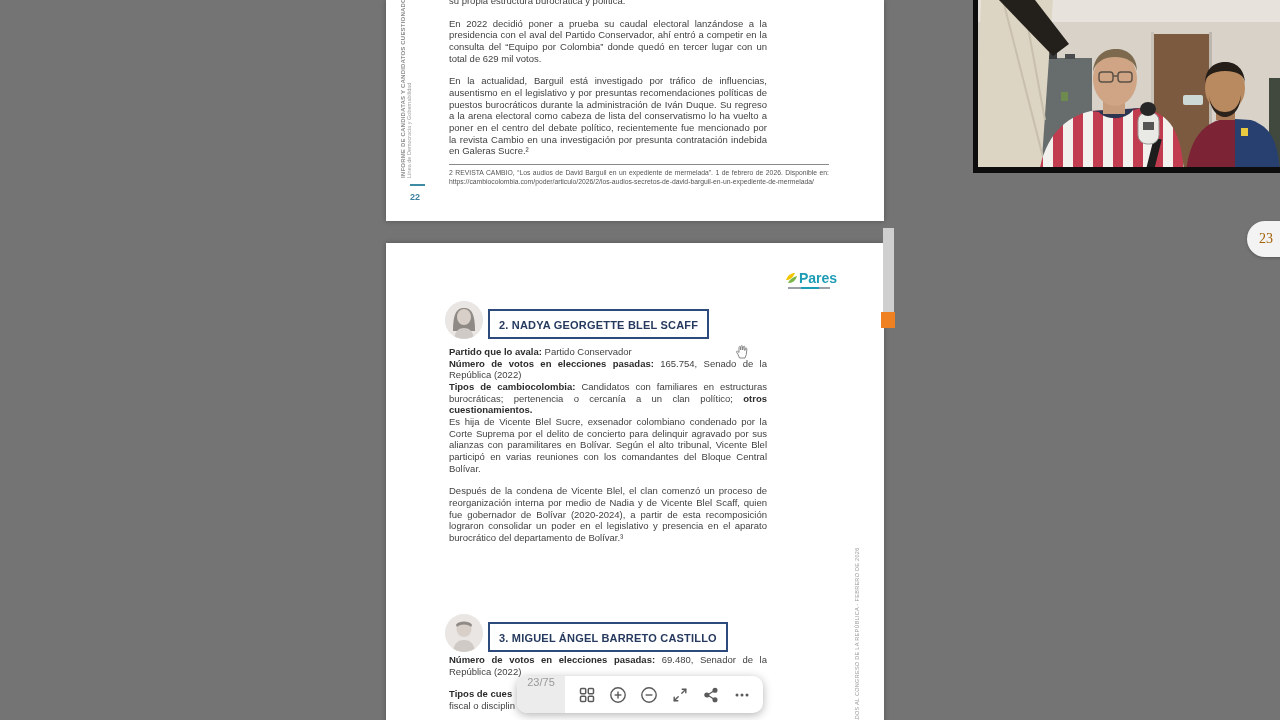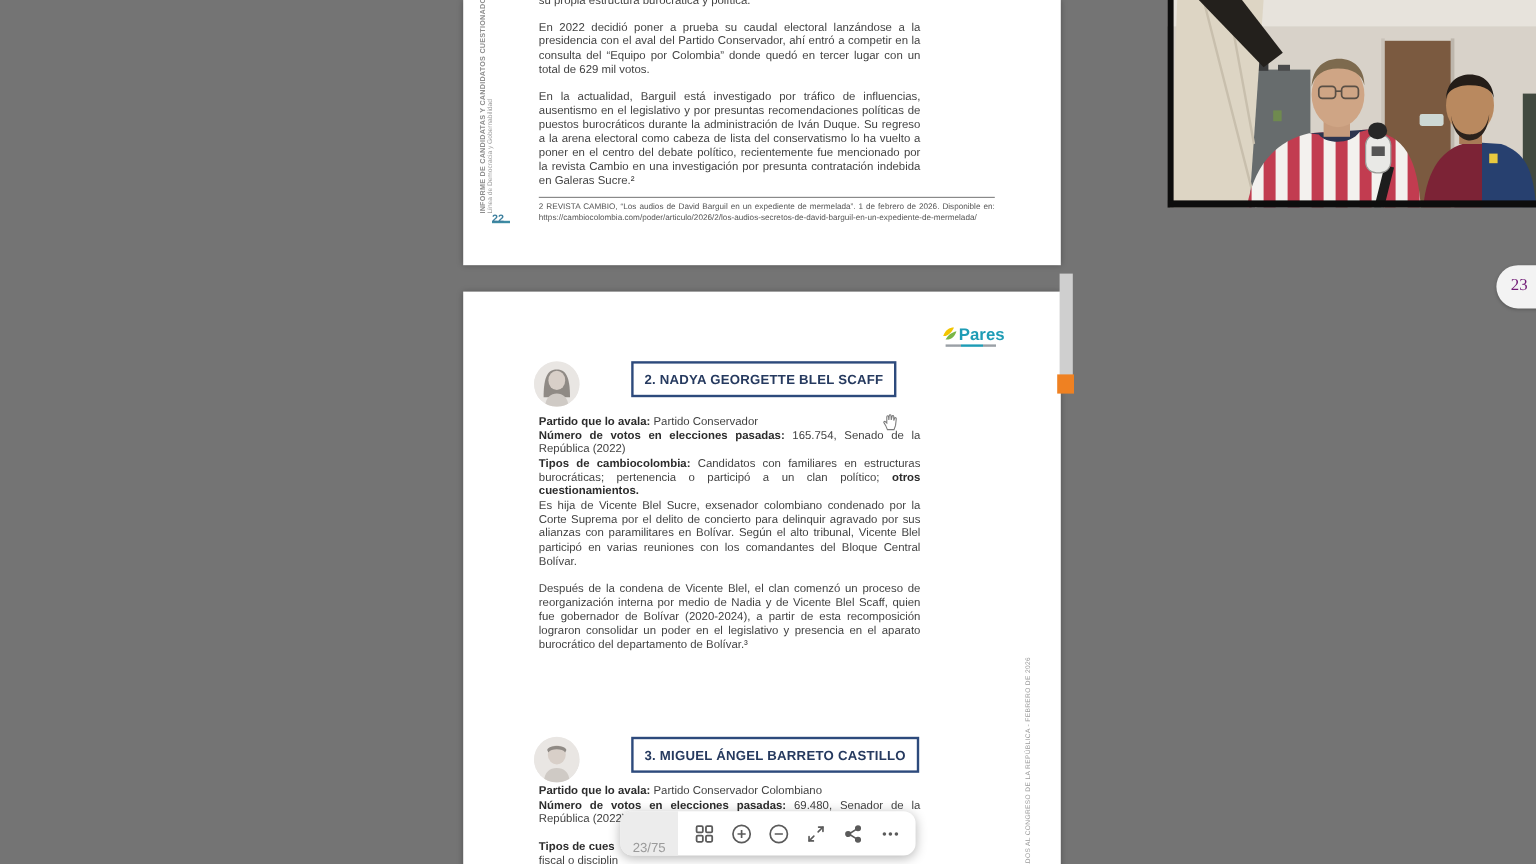--- a/index.html
+++ b/index.html
@@ -15,53 +15,53 @@
   .p22-content{position:absolute;left:63px;top:-5px;width:318px;}
   .p22-rule{position:absolute;left:63px;top:164px;width:380px;height:1px;background:#8a8a8a;}
   .p22-footnote{position:absolute;left:63px;top:169px;width:380px;font-size:6.8px;line-height:1.3;
                 color:#555;text-align:justify;}
   
   .v-rot{position:absolute;transform:rotate(-90deg);transform-origin:0 0;white-space:nowrap;}
   .p22-side{left:14px;top:178px;}
   .p22-side-title{font-size:6px;font-weight:bold;color:#8d8d8d;letter-spacing:.2px;}
   .p22-side-sub{font-size:5.5px;color:#9c9c9c;}
   .p22-line{position:absolute;left:24px;top:184px;width:15px;height:2px;background:#3d8ca3;}
-  .p22-num{position:absolute;left:24px;top:177px;font-size:9px;font-weight:bold;color:#3d7f9e;}
+  .p22-num{position:absolute;left:24px;top:192px;font-size:9px;font-weight:bold;color:#3d7f9e;}
   
   .p23-logo{position:absolute;left:398px;top:28px;display:flex;align-items:flex-start;}
   .p23-logo-text{font-size:14px;font-weight:bold;color:#1e9cb5;line-height:1;}
   .p23-tagbar{position:absolute;left:402px;top:44px;width:42px;height:2px;
               background:linear-gradient(90deg,#9aa0a6 0 30%,#1e9cb5 30% 75%,#9aa0a6 75%);}
-  .cand-row{position:absolute;left:59px;display:flex;align-items:flex-start;gap:38px;}
+  .cand-row{position:absolute;left:59px;display:flex;align-items:flex-end;}
   .avatar{width:38px;height:38px;border-radius:50%;overflow:hidden;flex:0 0 38px;
           background:radial-gradient(circle at 50% 40%, #efedeb 0 55%, #d8d4d0 100%);}
   .title-box{margin-left:5px;border:2px solid #2d4a7c;padding:4px 9px 4px 9px;background:#fff;}
   .title-box span{font-size#:11px;font-size:11px;font-weight:bold;letter-spacing:.2px;color:#263a5f;white-space:nowrap;}
   .p23-fields{position:absolute;left:63px;width:318px;}
   .p23-f1{top:103px;}
   .p23-f2{top:411px;}
   .fline{margin:0;}
   .p23-right-text{left:468px;top:491px;font-size:5.5px;color:#9a9a9a;letter-spacing:.3px;}
   
   .hand-cursor{position:absolute;left:348px;top:101px;width:16px;height:16px;}
   
   .scroll-track{position:absolute;left:883px;top:228px;width:11px;height:85px;background:#cfcfcf;}
   .scroll-thumb{position:absolute;left:881px;top:312px;width:14px;height:16px;background:#ef8122;}
   
   .page-badge{position:absolute;left:1247px;top:221px;width:46px;height:36px;background:#f3f3f3;
               border-radius:18px 0 0 18px;box-shadow:0 1px 3px rgba(0,0,0,.25);
               display:flex;align-items:center;}
-  .page-badge span{font-family:"Liberation Serif",serif;font-size:14px;color:#701a75;margin-left:12px;}
+  .page-badge span{font-family:"Liberation Serif",serif;font-size:14px;color:#a16207;margin-left:12px;}
   
   .webcam{position:absolute;left:973px;top:0;width:307px;height:173px;background:#111;overflow:hidden;}
   
   .toolbar{position:absolute;left:517px;top:676px;width:246px;height:37px;background:#ffffff;
            border-radius:10px;box-shadow:0 2px 10px rgba(0,0,0,.3);display:flex;align-items:stretch;}
   .tb-pagebox{width:48px;background:#ececec;border-radius:10px 0 0 10px;display:flex;
-              align-items:flex-end;justify-content:center;cursor:pointer;}
+              align-items:flex-start;justify-content:center;cursor:pointer;}
   .tb-pagebox span{font-size:11px;color:#9a9a9a;}
   .tb-icons{flex:1;display:flex;align-items:center;justify-content:space-around;padding:0 6px;}
   .tb-btn{width:24px;height:24px;display:flex;align-items:center;justify-content:center;cursor:pointer;}
   .tb-btn svg{display:block;}
 </style>
 </head>
 <body>
 
 <div class="stage">
 
@@ -108,41 +108,40 @@
 
     <div class="hand-cursor">
       <svg width="16" height="16" viewBox="0 0 16 16">
         <path d="M5.5 14 L4 10.5 L2.6 8.2 C2.2 7.5 3 6.8 3.7 7.3 L5 8.5 L5 3.4 C5 2.2 6.4 2.2 6.5 3.4 L6.7 6 L7 2.4 C7.1 1.3 8.4 1.3 8.5 2.4 L8.7 6 L9.4 2.9 C9.7 1.9 10.8 2.1 10.8 3.1 L10.8 6.5 L11.5 4.6 C11.9 3.7 13 4 12.9 5 L12.3 10.5 L11 14 Z" fill="#ffffff" stroke="#7a7a7a" stroke-width="0.9"></path>
       </svg>
     </div>
 
     <div class="p23-fields p23-f1 doc-text">
       <p class="fline"><b>Partido que lo avala:</b> <span>Partido Conservador</span></p>
       <p class="fline"><b>Número de votos en elecciones pasadas:</b> <span>165.754, Senado de la República (2022)</span></p>
-      <p class="fline"><b>Tipos de cambiocolombia:</b> <span>Candidatos con familiares en estructuras burocráticas; pertenencia o participó a un clan político;</span> <b>otros cuestionamientos.</b></p>
+      <p class="fline"><b>Tipos de cambiocolombia:</b> <span>Candidatos con familiares en estructuras burocráticas; pertenencia o cercanía a un clan político;</span> <b>otros cuestionamientos.</b></p>
       <p class="doc-par">Es hija de Vicente Blel Sucre, exsenador colombiano condenado por la Corte Suprema por el delito de concierto para delinquir agravado por sus alianzas con paramilitares en Bolívar. Según el alto tribunal, Vicente Blel participó en varias reuniones con los comandantes del Bloque Central Bolívar.</p>
       <p class="doc-par">Después de la condena de Vicente Blel, el clan comenzó un proceso de reorganización interna por medio de Nadia y de Vicente Blel Scaff, quien fue gobernador de Bolívar (2020-2024), a partir de esta recomposición lograron consolidar un poder en el legislativo y presencia en el aparato burocrático del departamento de Bolívar.³</p>
     </div>
 
     <div class="cand-row" style="top:371px;">
       <div class="avatar">
         <svg width="38" height="38" viewBox="0 0 38 38">
           <circle cx="19" cy="19" r="19" fill="#e9e6e3"></circle>
           <ellipse cx="19" cy="15" rx="7.5" ry="8" fill="#d8cfc8"></ellipse>
           <path d="M11 11 C12 6.5 26 6.5 27 11 L26 13 C24 9.5 14 9.5 12 13 Z" fill="#8f8a85"></path>
           <path d="M8 38 C9 29 13 26 19 26 C25 26 29 29 30 38 Z" fill="#cfcac5"></path>
         </svg>
       </div>
       <div class="title-box">
         <span>3. MIGUEL ÁNGEL BARRETO CASTILLO</span>
       </div>
     </div>
 
     <div class="p23-fields p23-f2 doc-text">
-      <p class="fline"><b>Partido que lo avala:</b> <span>Partido Conservador Colombiano</span></p>
       <p class="fline" style="margin-bottom:11px;"><b>Número de votos en elecciones pasadas:</b> <span>69.480, Senador de la República (2022)</span></p>
       <p class="fline"><b>Tipos de cues</b></p>
       <p class="fline">fiscal o disciplin</p>
     </div>
 
     <div class="v-rot p23-right-text">IONADOS AL CONGRESO DE LA REPÚBLICA - FEBRERO DE 2026</div>
   </div>
 
   <div class="scroll-track"></div>
   <div class="scroll-thumb"></div>

